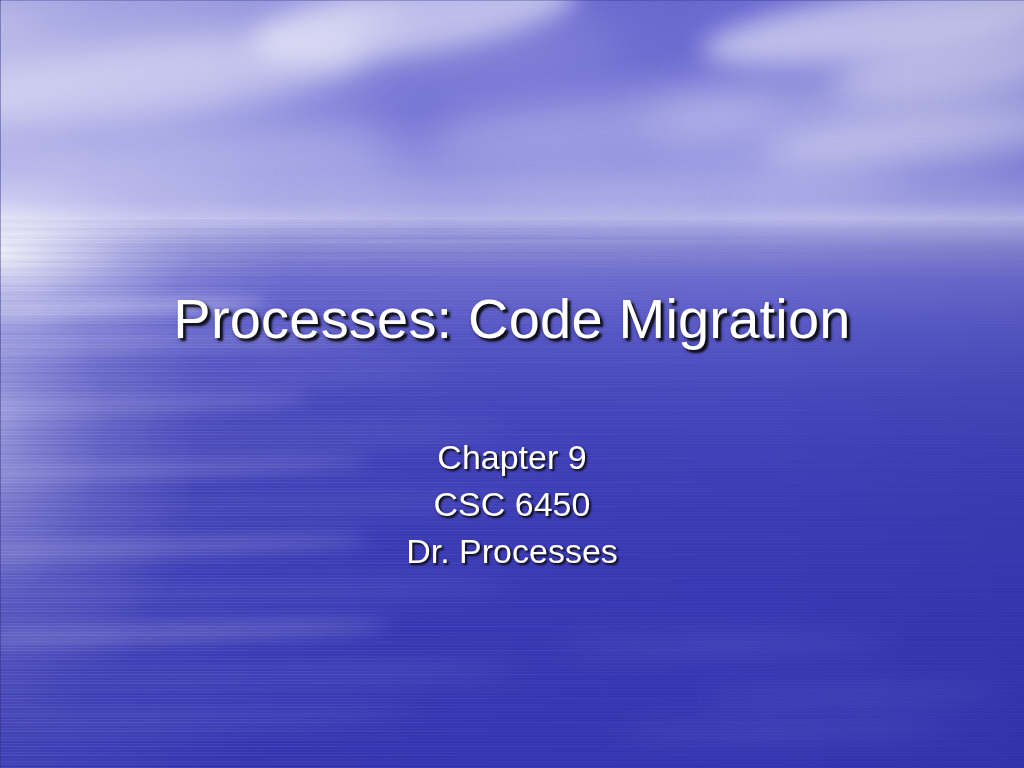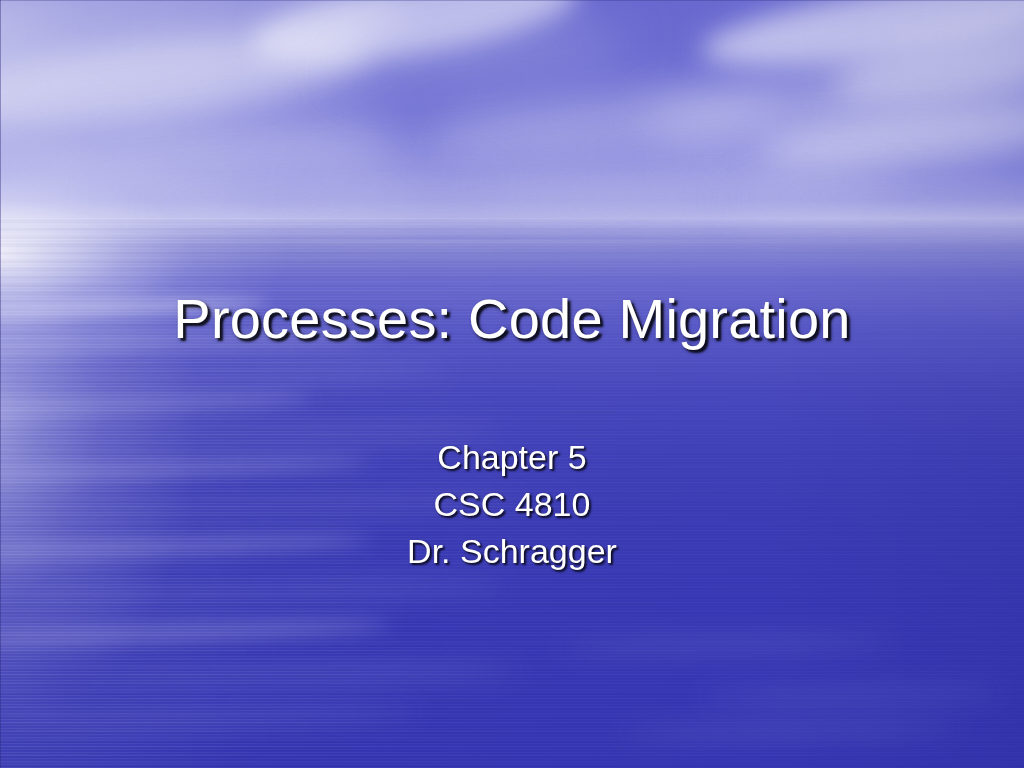--- a/index.html
+++ b/index.html
@@ -253,20 +253,20 @@
   </div>
 
   <div class="bg-layer" id="bg-vignette"></div>
   <div class="bg-layer" id="bg-edge"></div>
 
   <div id="text-block">
 
     <div id="title">Processes: Code Migration</div>
 
     <div id="subtitle">
-      <span class="sub-line">Chapter 5</span>
-      <span class="sub-line">CSC 4810</span>
-      <span class="sub-line">Dr. Schragger</span>
+      <span class="sub-line">Chapter 9</span>
+      <span class="sub-line">CSC 6450</span>
+      <span class="sub-line">Dr. Processes</span>
     </div>
 
   </div>
 
 </div>
 
 </body></html>

